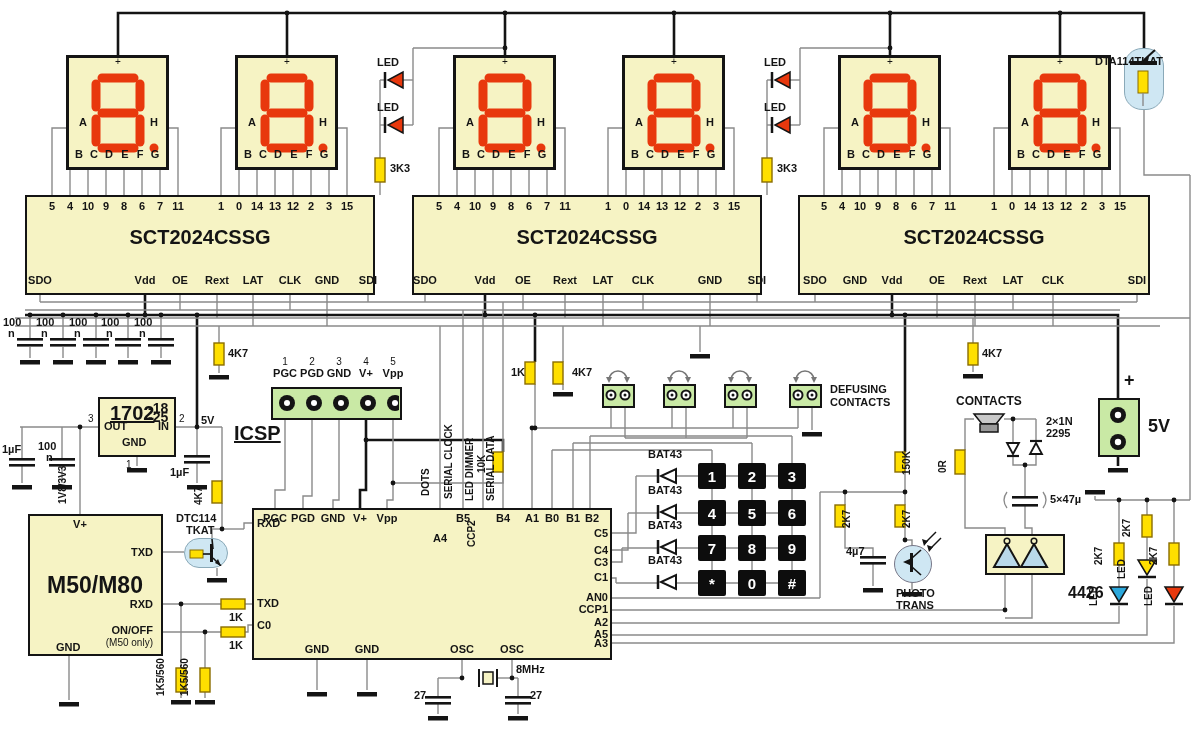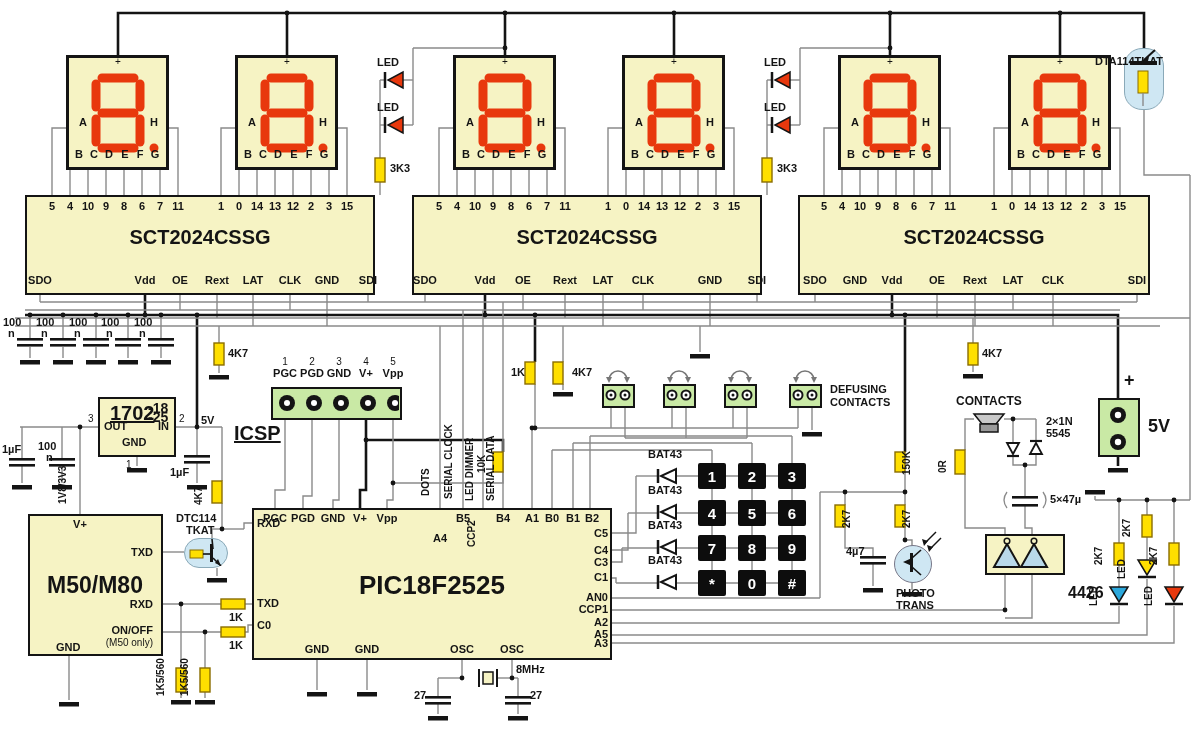--- a/index.html
+++ b/index.html
@@ -693,21 +693,20 @@
     <div class="lbl ctr" style="left: 366px; top: 367px;">V+</div>
     <div class="lbl ctr t10" style="left: 393px; top: 356px;">5</div>
     <div class="lbl ctr" style="left: 393px; top: 367px;">Vpp</div>
     <div class="lbl t17" style="left: 234px; top: 422px;">ICSP</div>
     <div class="vlabel" style="left: 487px; top: 462px;">10K</div>
     <div class="vlabel" style="left: 431px; top: 485px;">DOTS</div>
     <div class="vlabel" style="left: 454px; top: 488px;">SERIAL CLOCK</div>
     <div class="vlabel" style="left: 475px; top: 490px;">LED DIMMER</div>
     <div class="vlabel" style="left: 496px; top: 490px;">SERIAL DATA</div>
     <div class="box" style="left: 252px; top: 508px; width: 360px; height: 152px;"></div>
-    <div class="lbl ctr t26" style="left: 432px; top: 570px;">PIC18F2525</div>
     <div class="lbl ctr" style="left: 275px; top: 512px;">PGC</div>
     <div class="lbl ctr" style="left: 303px; top: 512px;">PGD</div>
     <div class="lbl ctr" style="left: 333px; top: 512px;">GND</div>
     <div class="lbl ctr" style="left: 360px; top: 512px;">V+</div>
     <div class="lbl ctr" style="left: 387px; top: 512px;">Vpp</div>
     <div class="lbl ctr" style="left: 440px; top: 532px;">A4</div>
     <div class="lbl ctr" style="left: 463px; top: 512px;">B5</div>
     <div class="lbl ctr" style="left: 503px; top: 512px;">B4</div>
     <div class="lbl ctr" style="left: 532px; top: 512px;">A1</div>
     <div class="lbl ctr" style="left: 552px; top: 512px;">B0</div>
@@ -819,21 +818,21 @@
         <line x1="17" y1="12" x2="26" y2="4" stroke="#141414" stroke-width="1.6"></line>
         <line x1="17" y1="21" x2="26" y2="29" stroke="#141414" stroke-width="1.6"></line>
         <polygon points="8,16 17,12 17,20" fill="#141414"></polygon>
       </svg>
     </div>
     <div class="lbl" style="left: 896px; top: 587px;">PHOTO</div>
     <div class="lbl" style="left: 896px; top: 599px;">TRANS</div>
     <div class="lbl t12" style="left: 956px; top: 394px;">CONTACTS</div>
     <div class="vlabel" style="left: 948px; top: 462px;">0R</div>
     <div class="lbl" style="left: 1046px; top: 415px;">2×1N</div>
-    <div class="lbl" style="left: 1046px; top: 427px;">5545</div>
+    <div class="lbl" style="left: 1046px; top: 427px;">2295</div>
     <div class="lbl" style="left: 1050px; top: 493px;">5×47µ</div>
     <div class="box" style="left: 985px; top: 534px; width: 80px; height: 41px;">
       <svg width="75" height="36">
         <polygon points="7,31 33,31 20,8" fill="#b9d9ea" stroke="#141414" stroke-width="2"></polygon>
         <circle cx="20" cy="5" r="2.8" fill="#f6f3c4" stroke="#141414" stroke-width="1.5"></circle>
         <polygon points="34,31 60,31 47,8" fill="#b9d9ea" stroke="#141414" stroke-width="2"></polygon>
         <circle cx="47" cy="5" r="2.8" fill="#f6f3c4" stroke="#141414" stroke-width="1.5"></circle>
       </svg>
     </div>
     <div class="lbl t16" style="left: 1068px; top: 584px;">4426</div>

